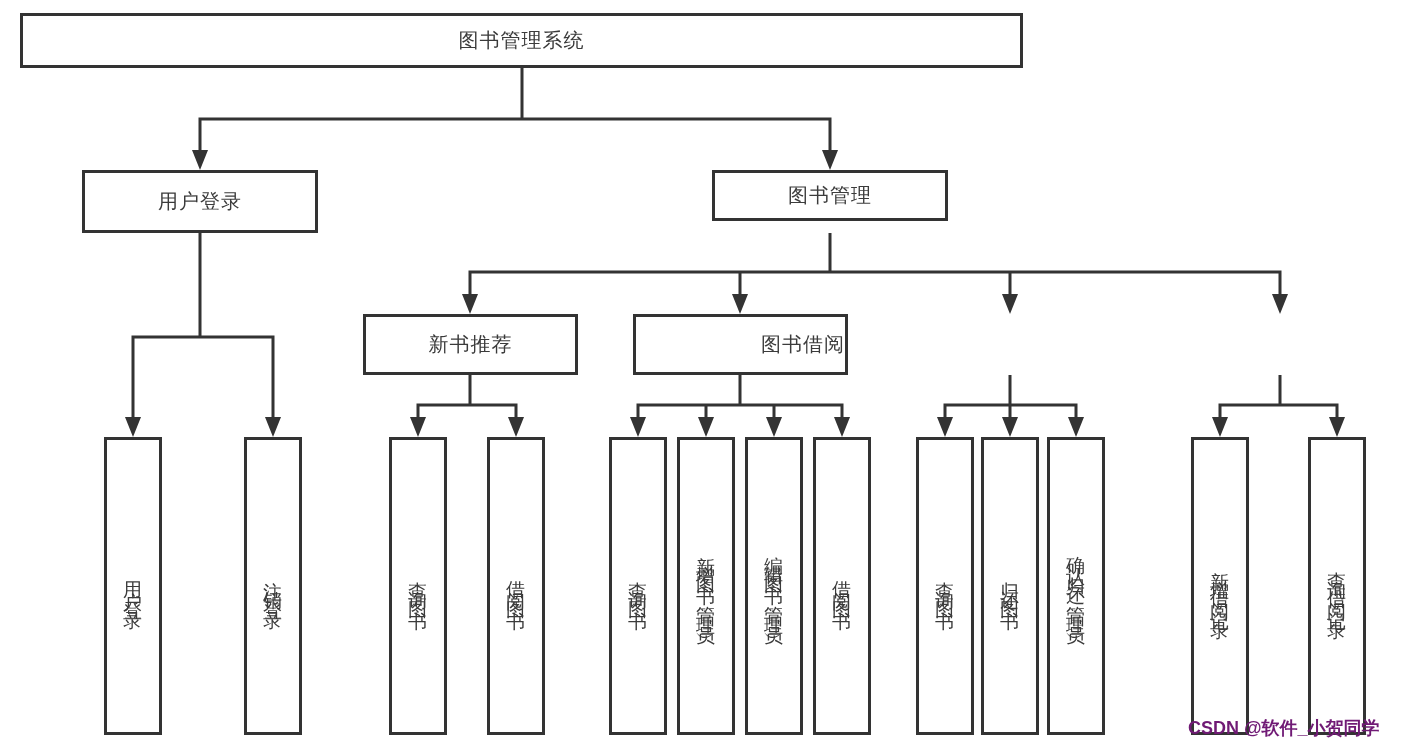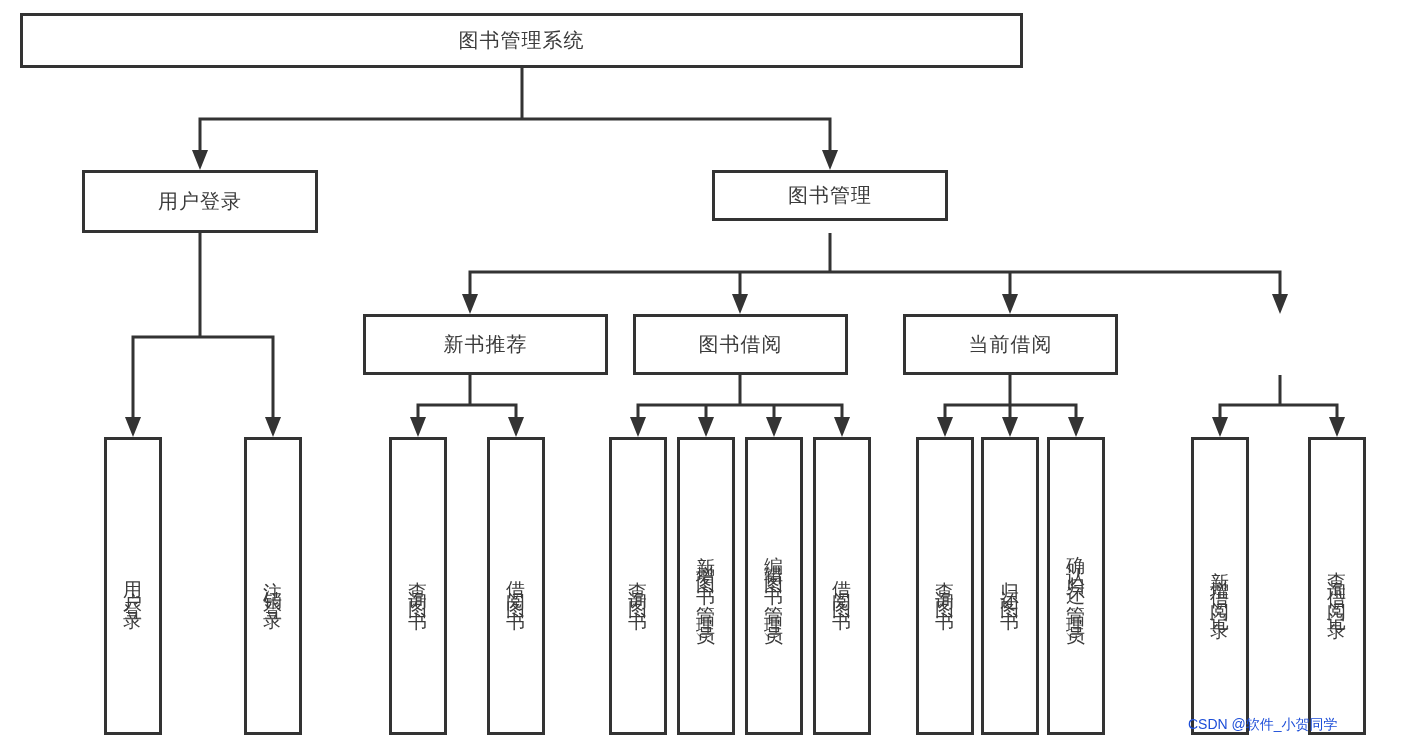--- a/index.html
+++ b/index.html
@@ -54,30 +54,31 @@
     text-orientation: upright;
     font-size: 19px;
     line-height: 1;
     letter-spacing: 10px;
     color: #3b3b3b;
   }
   #watermark {
     position: absolute;
     left: 1188px;
     top: 716px;
-    font-size: 14px;
-    color: #1d4ed8;
+    font-size: 18px;
+    color: #701a75;
     white-space: nowrap;
+    font-weight: bold;
   }
   
   #node-root            { left: 20px;   top: 13px;  width: 1003px; height: 55px; }
   #node-user-login      { left: 82px;   top: 170px; width: 236px;  height: 63px; }
   #node-book-management { left: 712px;  top: 170px; width: 236px;  height: 51px; }
-  #node-new-book-recommend { left: 363px;  top: 314px; width: 245px; height: 61px; }
-  #node-book-borrow        { left: 633px;  top: 314px; width: 215px; height: 61px; }
+  #node-new-book-recommend { left: 363px;  top: 314px; width: 215px; height: 61px; }
+  #node-book-borrow        { left: 633px;  top: 314px; width: 215px; height: 61px; justify-content: flex-end; }
   #node-current-borrow     { left: 903px;  top: 314px; width: 215px; height: 61px; }
   #node-borrow-records     { left: 1173px; top: 314px; width: 215px; height: 61px; }
   #leaf-user-login          { left: 104px; }
   #leaf-logout              { left: 244px; }
   #leaf-query-books-1       { left: 389px; }
   #leaf-borrow-books-1      { left: 487px; }
   #leaf-query-books-2       { left: 609px; }
   #leaf-add-book-admin      { left: 677px; }
   #leaf-edit-book-admin     { left: 745px; }
   #leaf-borrow-books-2      { left: 813px; }
@@ -165,23 +166,20 @@
   <div class="hbox" id="node-book-management">
     <span class="label">图书管理</span>
   </div>
 
   <div class="hbox" id="node-new-book-recommend">
     <span class="label">新书推荐</span>
   </div>
   <div class="hbox" id="node-book-borrow">
     <span class="label">图书借阅</span>
   </div>
-  <div class="hbox" id="node-current-borrow">
-    <span class="label">当前借阅</span>
-  </div>
 
   <div class="vbox" id="leaf-user-login">
     <span class="vlabel">用户登录</span>
   </div>
   <div class="vbox" id="leaf-logout">
     <span class="vlabel">注销登录</span>
   </div>
 
   <div class="vbox" id="leaf-query-books-1">
     <span class="vlabel">查询图书</span>

